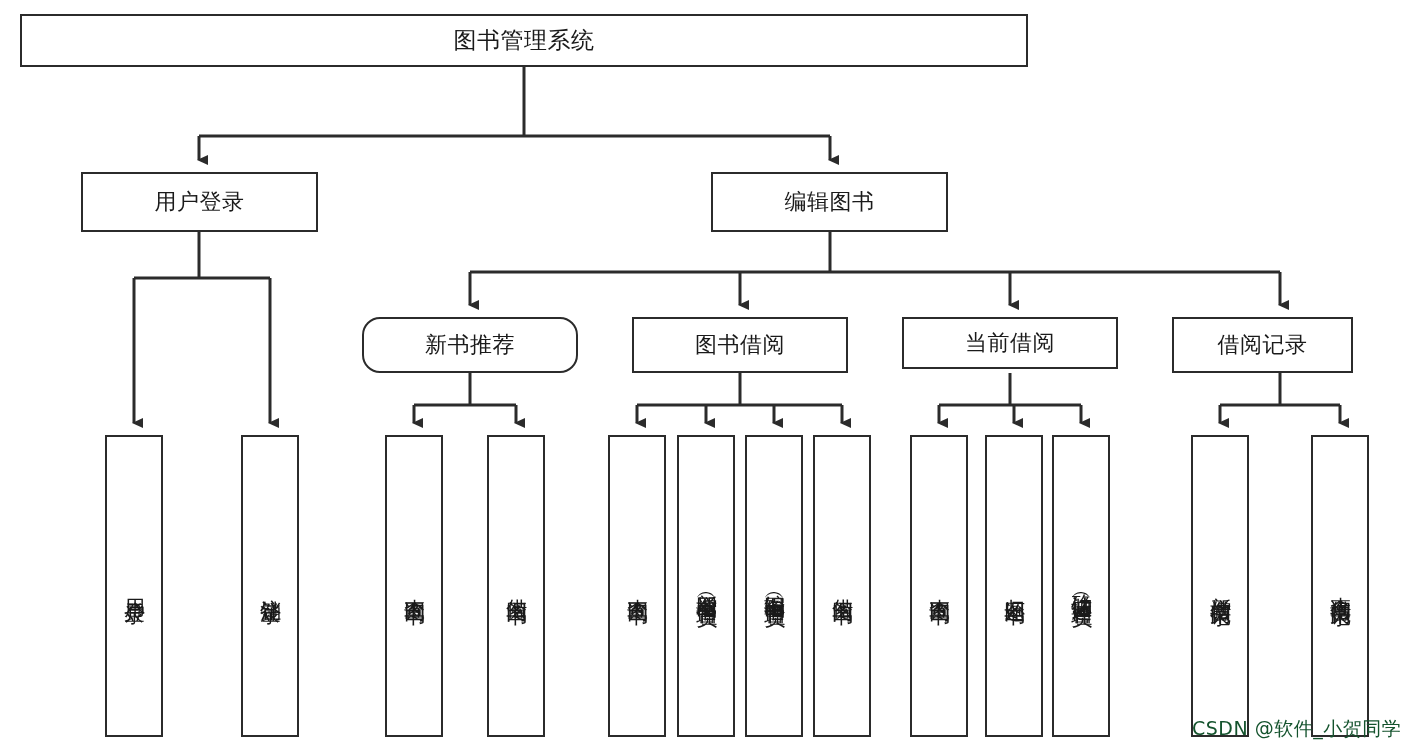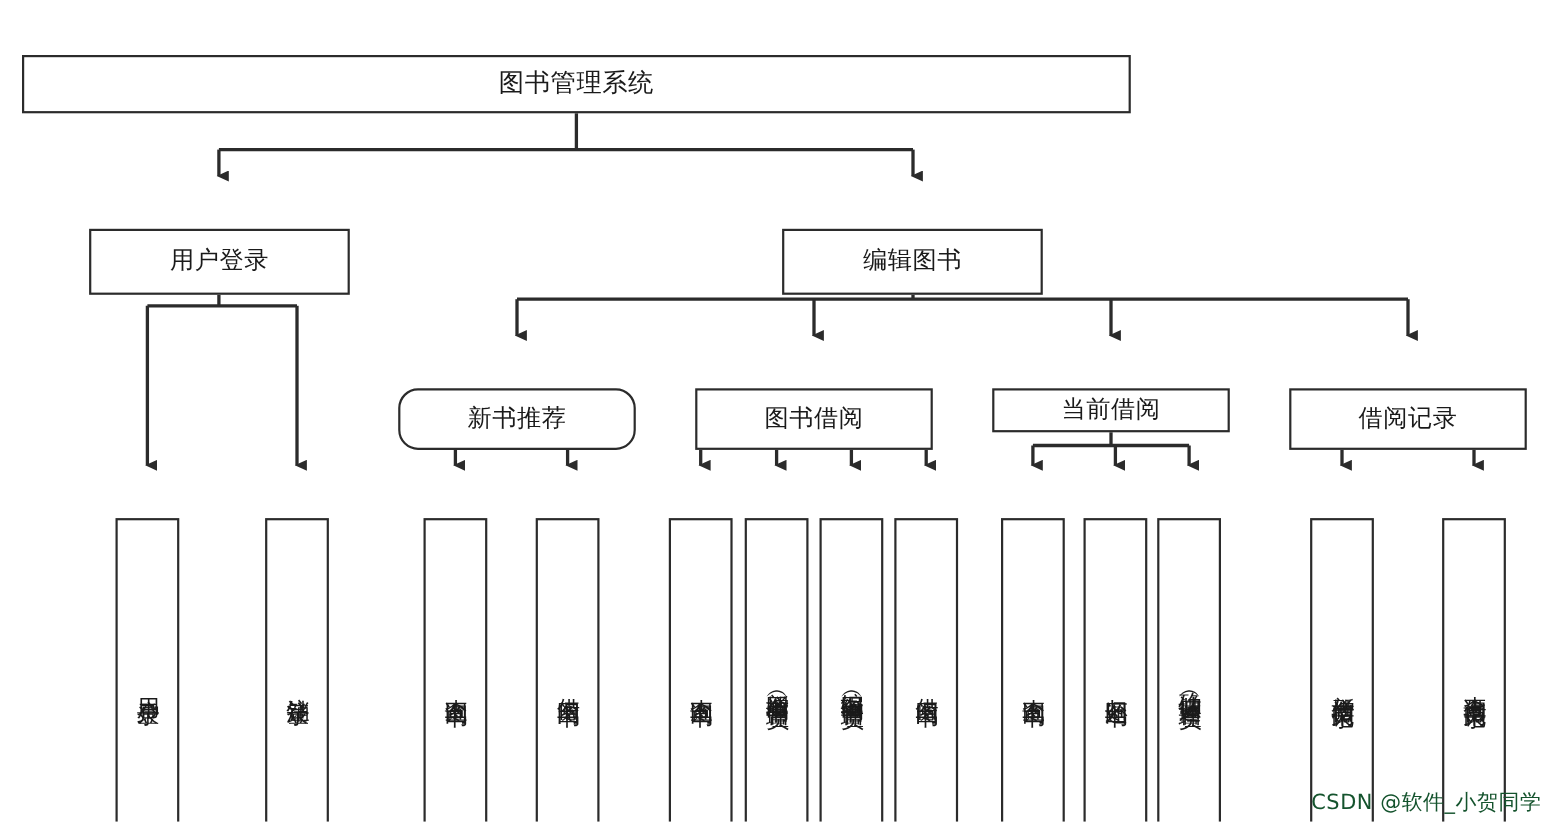--- a/index.html
+++ b/index.html
@@ -27,21 +27,20 @@
   }
   .node {
     position: absolute;
     box-sizing: border-box;
     border: 2px solid #2b2b2b;
     background: #ffffff;
     display: flex;
     align-items: center;
     justify-content: center;
     color: #1a1a1a;
-    margin-top: 36px;
   }
   .node .label {
     font-size: 22px;
     line-height: 1.15;
     letter-spacing: 0.5px;
     white-space: nowrap;
   }
   .node.horiz .label {
     writing-mode: horizontal-tb;
   }
@@ -134,24 +133,24 @@
   <div class="node horiz" style="left:711px; top:172px; width:237px; height:60px;">
     <span class="label">编辑图书</span>
   </div>
 
   <div class="node horiz" style="left:362px; top:317px; width:216px; height:56px;border-radius:18px;">
     <span class="label">新书推荐</span>
   </div>
   <div class="node horiz" style="left:632px; top:317px; width:216px; height:56px;">
     <span class="label">图书借阅</span>
   </div>
-  <div class="node horiz" style="left:902px; top:317px; width:216px; height:40px;">
+  <div class="node horiz" style="left:902px; top:317px; width:216px; height:52px;">
     <span class="label">当前借阅</span>
   </div>
-  <div class="node horiz" style="left:1172px; top:317px; width:216px; height:56px;">
+  <div class="node horiz" style="left:1172px; top:317px; width:181px; height:56px;">
     <span class="label">借阅记录</span>
   </div>
 
   <div class="node vert" style="left:105px; top:435px; width:58px; height:302px;">
     <span class="label">用户登录</span>
   </div>
   <div class="node vert" style="left:241px; top:435px; width:58px; height:302px;">
     <span class="label">注销登录</span>
   </div>
   <div class="node vert" style="left:385px; top:435px; width:58px; height:302px;">

